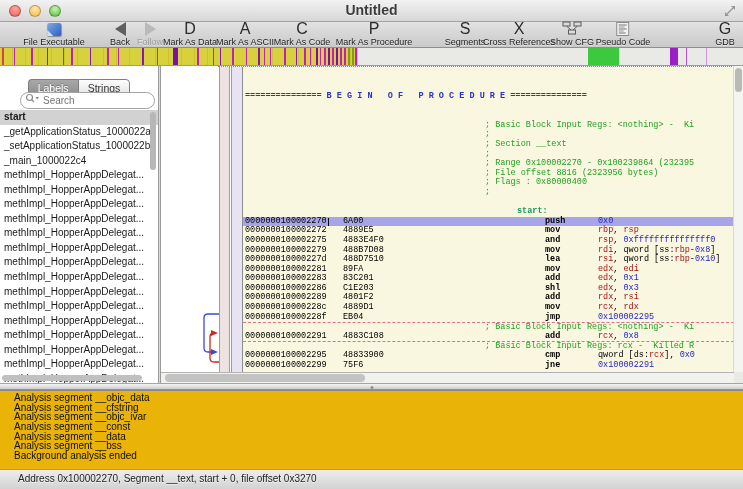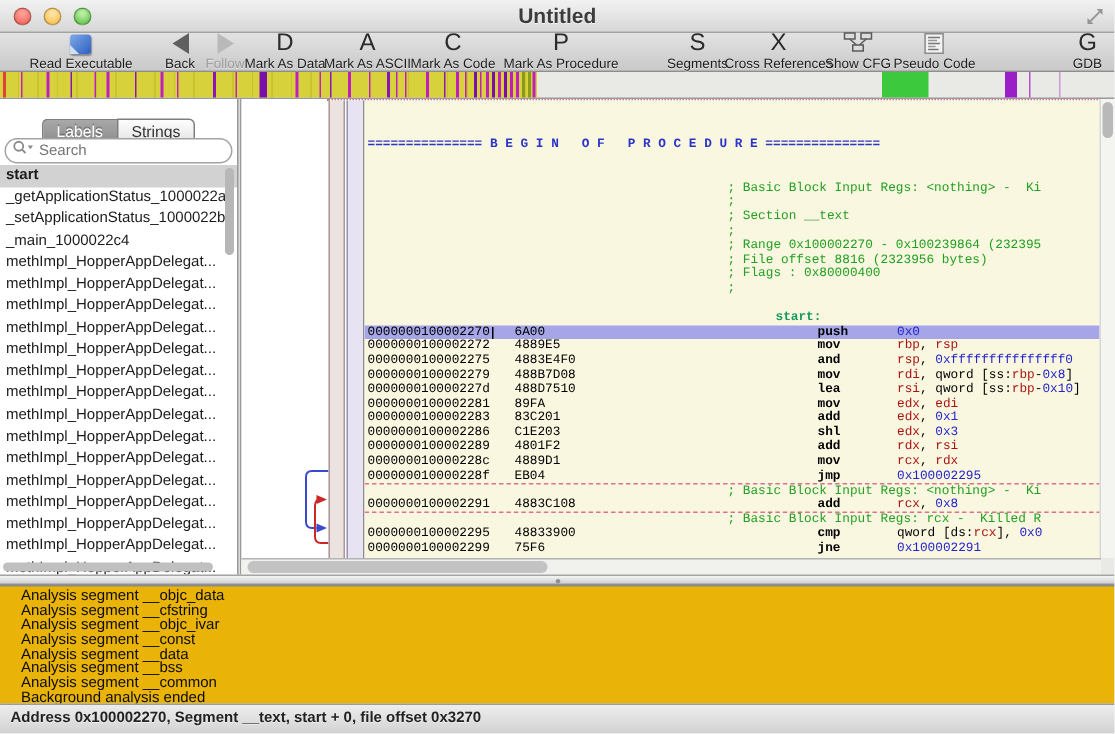--- a/index.html
+++ b/index.html
@@ -52,21 +52,21 @@
 
   
   #sidebar{position:absolute;left:0;top:66px;width:158px;bottom:106px;background:#fff;overflow:hidden}
   #seg{display:flex;justify-content:center;margin-top:13px}
   .segbtn{font-size:10.5px;line-height:14px;padding:1px 9px;border:1px solid #7e7e7e;
     background:linear-gradient(#fdfdfd,#e2e2e2);color:#333;cursor:default}
   .segbtn.first{border-radius:4px 0 0 4px;border-right:none}
   .segbtn.last{border-radius:0 4px 4px 0}
   .segbtn.active{background:linear-gradient(#a8a8a8,#8c8c8c);color:#fff;
     text-shadow:0 -1px 0 rgba(0,0,0,.25)}
-  #searchwrap{position:absolute;left:3px;right:3px;top:24px;height:17px}
+  #searchwrap{position:absolute;left:20px;right:3px;top:24px;height:17px}
   #search-input{width:100%;height:17px;box-sizing:border-box;border:1px solid #a3a3a3;
     border-radius:9px;padding:0 4px 0 22px;font-size:10px;font-family:"Liberation Sans",sans-serif;
     color:#333;outline:none;background:#fff}
   #search-icon{position:absolute;left:5px;top:3px;pointer-events:none}
   #labellist{position:absolute;left:0;right:0;top:44px;bottom:0;overflow:hidden;font-size:10px;color:#1b1b1b}
   .lrow{height:14.55px;line-height:14.5px;padding-left:4px;white-space:nowrap;overflow:hidden;cursor:default}
   .lrow.selected{background:#d2d2d2;font-weight:bold}
   #sb-vthumb{position:absolute;right:2px;top:46px;width:6px;height:58px;background:#b7b7b7;border-radius:3px}
   #sb-hthumb{position:absolute;left:2px;bottom:2px;height:6px;width:140px;background:#c0c0c0;border-radius:3px}
   #vsplit{position:absolute;left:158px;top:66px;width:3px;bottom:106px;background:#dcdcdc;
@@ -108,21 +108,21 @@
     background:linear-gradient(#f4f4f4,#cfcfcf);border-top:1px solid #a5a5a5;
     border-bottom:1px solid #909090;box-sizing:border-box}
   #grip{position:absolute;left:50%;top:2px;width:3px;height:3px;border-radius:50%;
     background:#8f8f8f;transform:translateX(-50%)}
   #log{position:absolute;left:0;top:390px;right:0;bottom:20px;background:#eab308;
     border-top:1px solid #8a8a8a;box-sizing:border-box;overflow:hidden;
     font-size:10px;color:#0c0c0c;padding:2px 0 0 14px}
   .logline{height:9.7px;line-height:9.7px;white-space:nowrap}
   #statusbar{position:absolute;left:0;bottom:0;right:0;height:20px;
     background:linear-gradient(#ededed,#d2d2d2);border-top:1px solid #9b9b9b;box-sizing:border-box;
-    font-size:10px;font-weight:bold;color:#222;line-height:18px;padding-left:7px;
+    font-size:10px;font-weight:normal;color:#222;line-height:18px;padding-left:18px;
     text-shadow:0 1px 0 rgba(255,255,255,.6)}
 </style>
 </head>
 <body>
 
 <div id="titlebar">
   <div id="lights">
     <div class="light red"></div>
     <div class="light yellow"></div>
     <div class="light green"></div>
@@ -133,21 +133,21 @@
       <path d="M6 12 L2 12 L2 8 Z" fill="#7c7c7c"></path>
     <line x1="4" y1="10" x2="10" y2="4" stroke="#7c7c7c" stroke-width="1.2"></line>
   </svg>
 </div>
 
 <div id="toolbar">
     <div class="tb-item">
       <div class="ic">
         <div class="icon-doc"></div>
       </div>
-      <div class="tb-label">Read Executable</div>
+      <div class="tb-label">File Executable</div>
     </div>
     <div class="tb-item">
       <div class="ic">
         <div class="tri-left"></div>
       </div>
       <div class="tb-label">Back</div>
     </div>
     <div class="tb-item disabled">
       <div class="ic">
         <div class="tri-right"></div>
@@ -358,18 +358,17 @@
 <div id="divider">
     <div id="grip"></div>
   </div>
 <div id="log">
     <div class="logline">Analysis segment __objc_data</div>
     <div class="logline">Analysis segment __cfstring</div>
     <div class="logline">Analysis segment __objc_ivar</div>
     <div class="logline">Analysis segment __const</div>
     <div class="logline">Analysis segment __data</div>
     <div class="logline">Analysis segment __bss</div>
-    <div class="logline">Analysis segment __common</div>
     <div class="logline">Background analysis ended</div>
   </div>
 <div id="statusbar">
   <span>Address 0x100002270, Segment __text, start + 0, file offset 0x3270</span>
 </div>
 
 </body></html>

